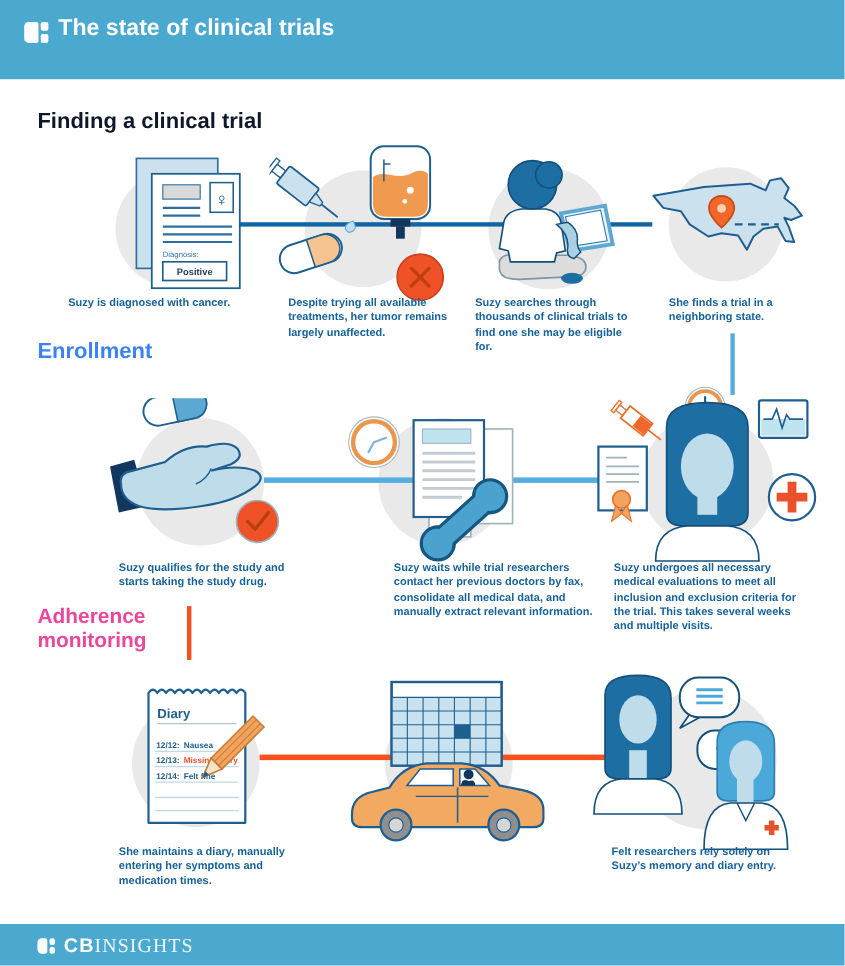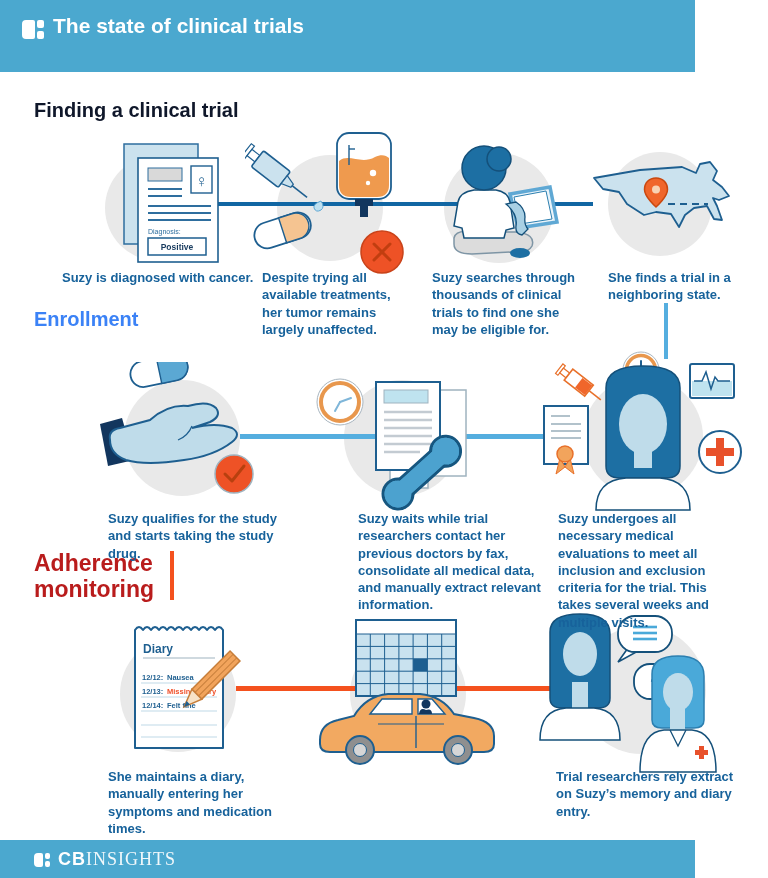--- a/index.html
+++ b/index.html
@@ -1,34 +1,34 @@
 <!DOCTYPE html>
 <html><head>
 <meta charset="utf-8">
 <style>
   html,body{margin:0;padding:0;background:#f4f4f4;}
   .canvas{position:relative;width:768px;height:878px;background:#ffffff;overflow:hidden;
           font-family:"Liberation Sans", sans-serif;}
   
-  .banner{position:absolute;left:0;width:695px;background:#4BA8CF;}
+  .banner{position:absolute;left:0;width:768px;background:#4BA8CF;}
   .hdr-title{position:absolute;left:53px;top:14px;color:#ffffff;font-size:21px;font-weight:bold;}
   .hdr-sub{position:absolute;left:53px;top:44px;color:#ffffff;font-size:13.5px;font-weight:normal;}
   
   .cbmark{position:absolute;display:flex;align-items:center;gap:2px;}
   .cbmark .cleft{background:#fff;border-radius:4px 2px 2px 4px;}
   .cbmark .ccol{display:flex;flex-direction:column;justify-content:space-between;}
   .cbmark .csq{background:#fff;border-radius:2px;}
   
   .sec{position:absolute;font-weight:bold;line-height:1.15;}
   
   .gcircle{position:absolute;border-radius:50%;background:#E9E9E9;z-index:1;}
   .cline{position:absolute;z-index:2;}
   .art{position:absolute;z-index:3;}
   
-  .cap{position:absolute;z-index:4;color:#17629B;font-size:13px;font-weight:bold;line-height:1.33;}
+  .cap{position:absolute;z-index:4;color:#17629B;font-size:10px;font-weight:bold;line-height:1.33;}
   
   .ft-text{color:#fff;font-size:18px;letter-spacing:1px;}
   .ft-text .bold{font-weight:bold;}
   .ft-text .light{font-weight:normal;opacity:.92;font-family:Liberation Serif, serif;}
   svg text{font-family:"Liberation Sans", sans-serif;}
 </style>
 </head>
 <body>
 
 <div class="canvas">
@@ -39,21 +39,21 @@
       <div class="ccol" style="height:19px;">
         <div class="csq" style="width:7px;height:8px;"></div>
         <div class="csq" style="width:7px;height:8px;"></div>
       </div>
     </div>
     <div class="hdr-title">The state of clinical trials</div>
   </div>
 
   <div class="sec" style="left:34px;top:99px;font-size:20px;color:#0f172a;">Finding a clinical trial</div>
   <div class="sec" style="left:34px;top:308px;font-size:20px;color:#3b82f6;">Enrollment</div>
-  <div class="sec" style="left:34px;top:550px;font-size:23px;color:#b91c1c;width:118px;">Adherence monitoring</div>
+  <div class="sec" style="left:34px;top:550px;font-size:19px;color:#ec4899;width:118px;">Adherence monitoring</div>
 
   <div class="gcircle" style="left:105px;top:155px;width:106px;height:106px;"></div>
   <div class="gcircle" style="left:277px;top:155px;width:106px;height:106px;"></div>
   <div class="gcircle" style="left:444px;top:153px;width:110px;height:110px;"></div>
   <div class="gcircle" style="left:608px;top:152px;width:104px;height:104px;"></div>
   <div class="gcircle" style="left:124px;top:380px;width:116px;height:116px;"></div>
   <div class="gcircle" style="left:344px;top:380px;width:116px;height:116px;"></div>
   <div class="gcircle" style="left:583px;top:377px;width:120px;height:120px;"></div>
   <div class="gcircle" style="left:120px;top:636px;width:116px;height:116px;"></div>
   <div class="gcircle" style="left:350px;top:636px;width:116px;height:116px;"></div>
@@ -312,21 +312,21 @@
   <div class="cap" style="left:62px;top:269px;width:205px;">Suzy is diagnosed with cancer.</div>
   <div class="cap" style="left:262px;top:269px;width:152px;">Despite trying all available treatments, her tumor remains largely unaffected.</div>
   <div class="cap" style="left:432px;top:269px;width:150px;">Suzy searches through thousands of clinical trials to find one she may be eligible for.</div>
   <div class="cap" style="left:608px;top:269px;width:130px;">She finds a trial in a neighboring state.</div>
 
   <div class="cap" style="left:108px;top:510px;width:172px;">Suzy qualifies for the study and starts taking the study drug.</div>
   <div class="cap" style="left:318px;top:510px;width:188px;margin-left:40px;">Suzy waits while trial researchers contact her previous doctors by fax, consolidate all medical data, and manually extract relevant information.</div>
   <div class="cap" style="left:558px;top:510px;width:168px;">Suzy undergoes all necessary medical evaluations to meet all inclusion and exclusion criteria for the trial. This takes several weeks and multiple visits.</div>
 
   <div class="cap" style="left:108px;top:768px;width:178px;">She maintains a diary, manually entering her symptoms and medication times.</div>
-  <div class="cap" style="left:556px;top:768px;width:178px;">Trial researchers rely extract on Suzy’s memory and diary entry.</div>
+  <div class="cap" style="left:556px;top:768px;width:178px;">Felt researchers rely solely on Suzy’s memory and diary entry.</div>
 
   <div class="banner" style="top:840px;height:38px;">
     <div class="cbmark" style="left:34px;top:11px;width:17px;height:17px;">
       <div class="cleft" style="width:9px;height:14px;"></div>
       <div class="ccol" style="height:14px;">
         <div class="csq" style="width:5px;height:6px;"></div>
         <div class="csq" style="width:5px;height:6px;"></div>
       </div>
     </div>
     <div class="ft-text" style="position:absolute;left:58px;top:9px;">

